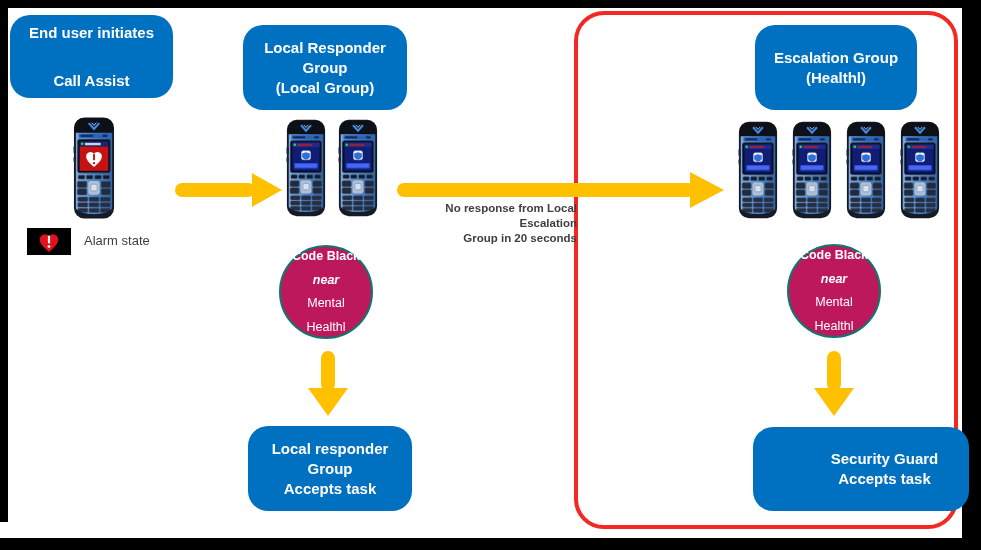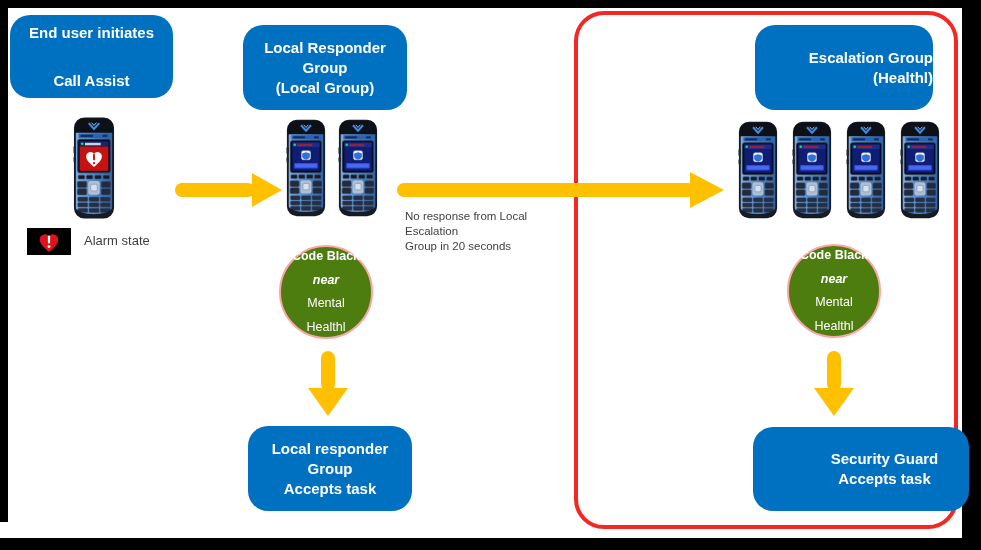--- a/index.html
+++ b/index.html
@@ -19,48 +19,48 @@
   }
 
   .bluebox{
     position:absolute;background:#0070C0;border-radius:20px;color:#fff;
     display:flex;flex-direction:column;align-items:center;justify-content:center;
     font-weight:bold;font-size:15px;line-height:20px;text-align:center;
   }
   #box-end-user{left:10px;top:15px;width:163px;height:83px;gap:28px;}
   #box-local-group{left:243px;top:25px;width:164px;height:85px;}
   #box-local-accepts{left:248px;top:426px;width:164px;height:85px;}
-  #box-escalation{left:755px;top:25px;width:178px;height:85px;align-items:flex-end;}
+  #box-escalation{left:755px;top:25px;width:162px;height:85px;}
   #box-security-accepts{left:753px;top:427px;width:169px;height:84px;padding-left:47px;}
 
   .codeblack{
     position:absolute;width:94px;height:94px;border-radius:50%;
-    background:#4d7c0f;border:2px solid #fca5a5;box-sizing:border-box;color:#fff;
+    background:#be185d;border:2px solid #0f766e;box-sizing:border-box;color:#fff;
     display:flex;flex-direction:column;align-items:center;justify-content:center;
     font-size:12.5px;line-height:15.5px;text-align:center;gap:8px;
   }
   #codeblack-local{left:279px;top:245px;}
   #codeblack-escalation{left:787px;top:244px;}
   .codeblack .t{font-weight:bold;}
   .codeblack .q{font-weight:bold;font-style:italic;}
 
   .phone{position:absolute;width:42px;height:102px;}
 
   .arrow{position:absolute;}
 
   .alarm-chip{
     position:absolute;left:27px;top:228px;width:44px;height:27px;background:#000;
     display:flex;align-items:center;justify-content:center;
   }
   .alarm-label{
     position:absolute;left:84px;top:233px;font-size:13px;color:#3F3F3F;
   }
   .no-response{
-    position:absolute;left:405px;top:209px;width:172px;text-align:left;
-    font-weight:normal;font-size:11.5px;line-height:15px;color:#3F3F3F;
+    position:absolute;left:405px;top:201px;width:172px;text-align:right;
+    font-weight:bold;font-size:11.5px;line-height:15px;color:#3F3F3F;
   }
 </style>
 </head>
 <body>
 
 <div class="stage">
 
   <svg width="0" height="0" style="position:absolute" aria-hidden="true">
     <defs>
       <linearGradient id="gBody" x1="0" y1="0" x2="1" y2="0">

